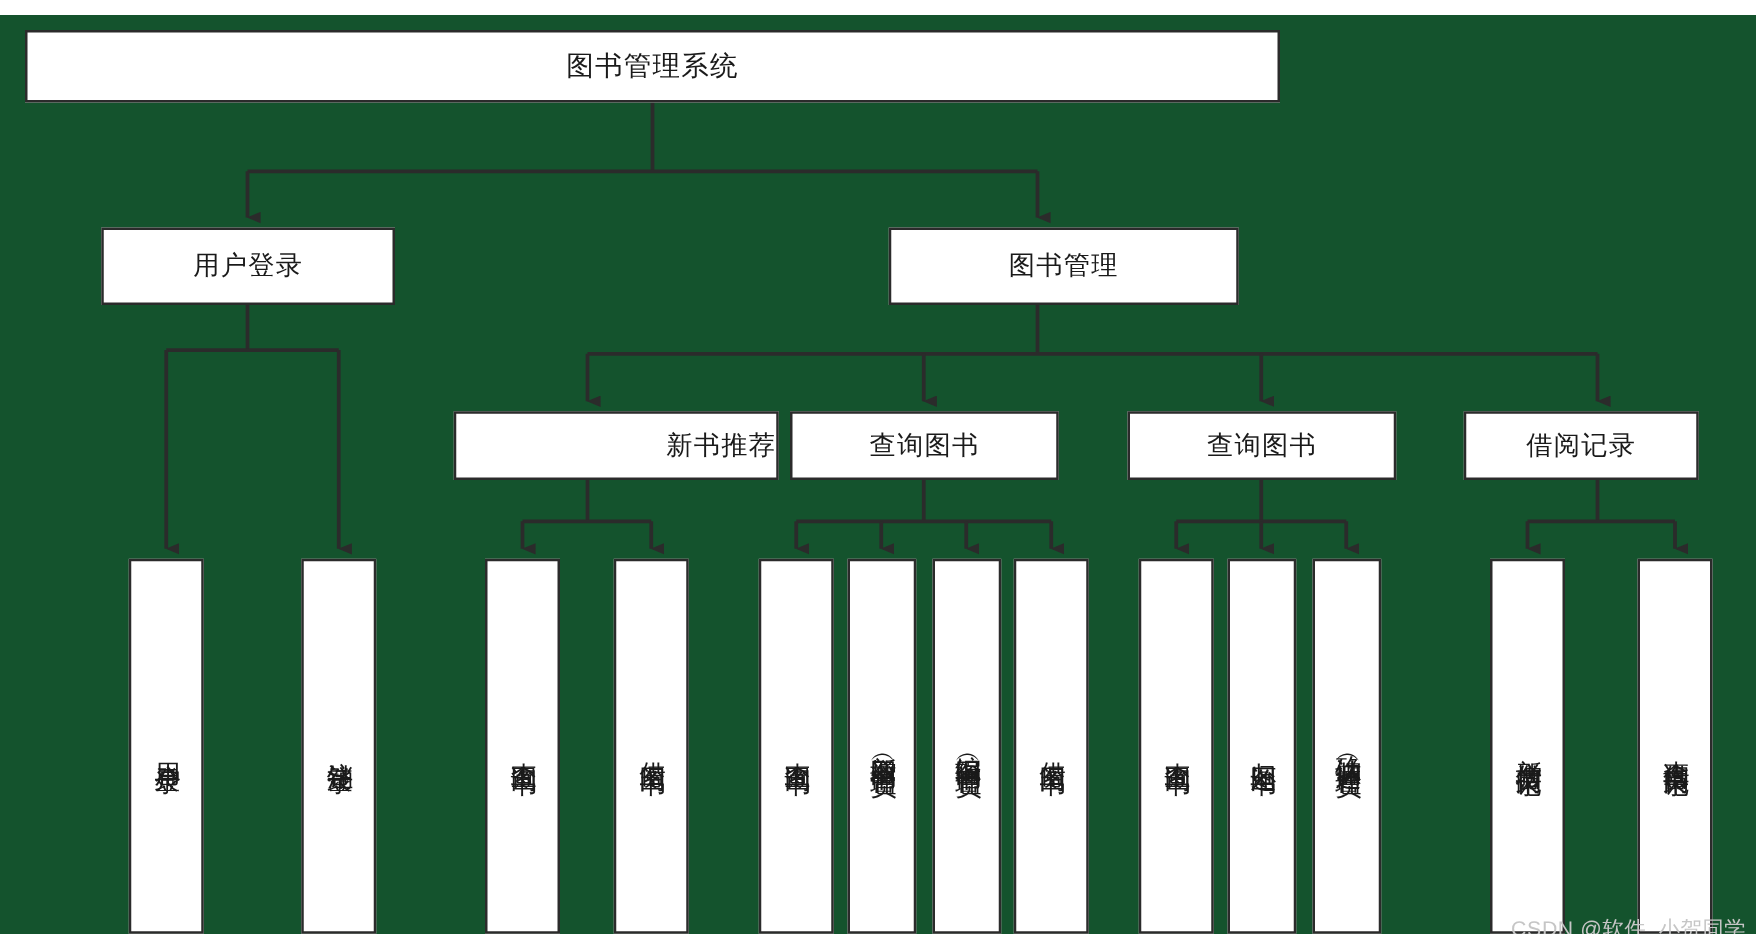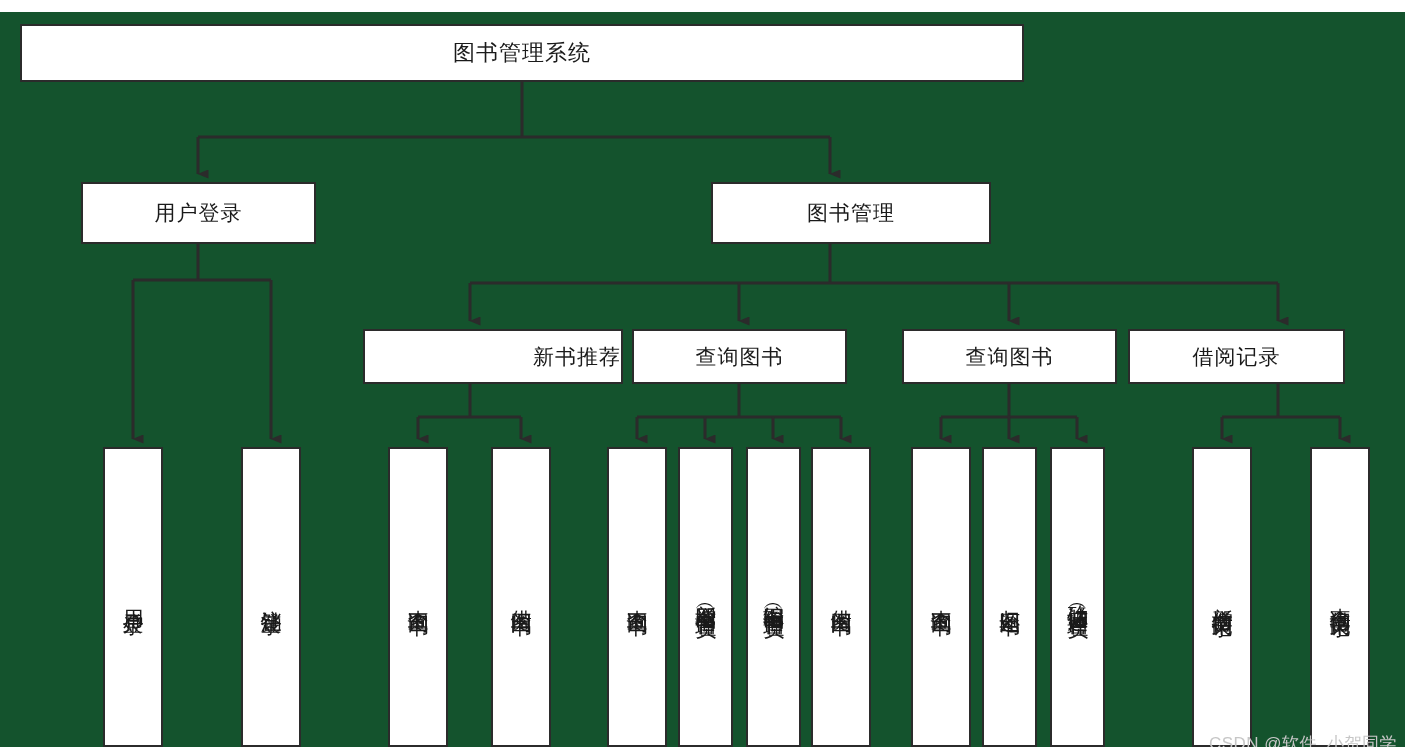--- a/index.html
+++ b/index.html
@@ -135,21 +135,21 @@
 
   <div class="node h" style="left:363px; top:317px; width:260px; height:55px;justify-content:flex-end;">
     <span>新书推荐</span>
   </div>
   <div class="node h" style="left:632px; top:317px; width:215px; height:55px;">
     <span>查询图书</span>
   </div>
   <div class="node h" style="left:902px; top:317px; width:215px; height:55px;">
     <span>查询图书</span>
   </div>
-  <div class="node h" style="left:1128px; top:317px; width:217px; height:55px;">
+  <div class="node h" style="left:1171px; top:317px; width:188px; height:55px;font-family:Liberation Serif, serif;">
     <span>借阅记录</span>
   </div>
 
   <div class="node v" style="left:103px; top:435px; width:60px; height:300px;">
     <span class="vtext">用户登录</span>
   </div>
   <div class="node v" style="left:241px; top:435px; width:60px; height:300px;">
     <span class="vtext">注销登录</span>
   </div>
 

